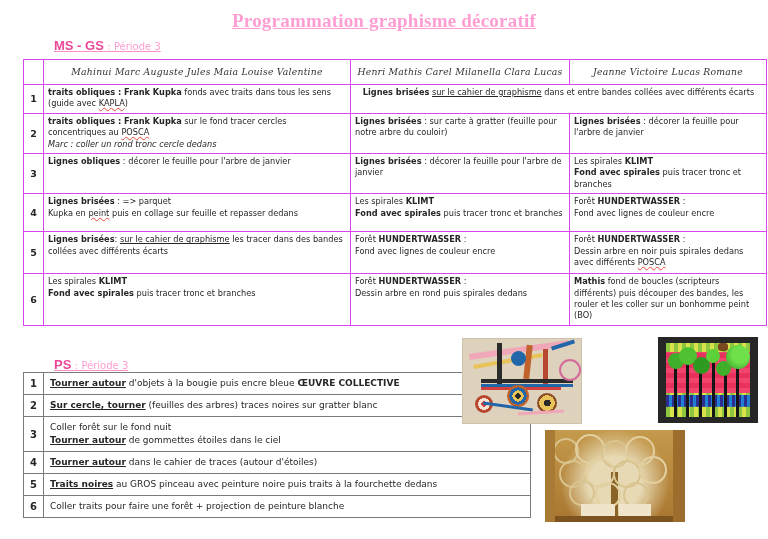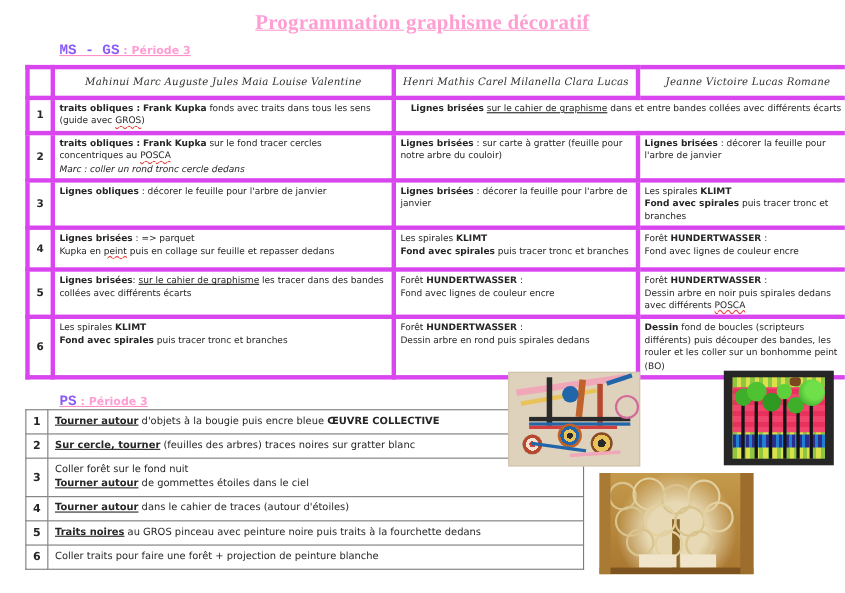--- a/index.html
+++ b/index.html
@@ -16,35 +16,35 @@
     font-weight:bold;font-size:19px;color:#ff9ed2;
     text-decoration:underline;letter-spacing:.2px;
   }
 
   
   .sec-head{
     position:absolute;font-size:11px;color:#ff8fc8;white-space:nowrap;
     text-decoration:underline;
   }
   .sec-head .lvl{
-    font-family:Liberation Mono, monospace;font-weight:bold;font-size:13px;
-    color:#8b5cf6;
+    font-family:Liberation Sans, sans-serif;font-weight:bold;font-size:13px;
+    color:#ec4899;
   }
   .sec-head .per{
-    font-family:"DejaVu Sans", sans-serif;font-size:10px;color:#ff9ed2;font-weight:bold;
+    font-family:"DejaVu Sans", sans-serif;font-size:10px;color:#ff9ed2;
   }
   #ms-gs-heading{left:54px;top:38px;}
   #ps-heading{left:54px;top:357px;}
 
   
   table{border-collapse:collapse;position:absolute;table-layout:fixed;}
 
   #main-table{left:23px;top:59px;width:722px;}
   #main-table td,#main-table th{
-    border:4px solid #d946ef;vertical-align:top;
+    border:1px solid #d946ef;vertical-align:top;
     padding:2px 4px 3px 4px;
     font-size:8.2px;line-height:11.4px;color:#262626;
     font-family:"DejaVu Sans", sans-serif;
     margin-top:28px;
   }
   #main-table td.num{
     text-align:center;vertical-align:middle;width:19px;
     font-weight:bold;font-size:9.5px;padding:0;
   }
   #main-table thead td{
@@ -125,21 +125,21 @@
         <span class="cursive">Jeanne Victoire Lucas Romane</span>
       </td>
     </tr>
   </thead>
   <tbody>
 
     <tr style="height:26px">
       <td class="num">1</td>
       <td>
         <b>traits obliques : Frank Kupka</b>
-        <span>fonds avec traits dans tous les sens (guide avec </span><span class="sq">GROS</span><span>)</span>
+        <span>fonds avec traits dans tous les sens (guide avec </span><span class="sq">KAPLA</span><span>)</span>
       </td>
       <td colspan="2" class="c-merged">
         <b>Lignes brisées</b>
         <span class="u">sur le cahier de graphisme</span>
         <span>dans et entre bandes collées avec différents écarts</span>
       </td>
     </tr>
 
     <tr style="height:36px">
       <td class="num">2</td>
@@ -215,21 +215,21 @@
       <td>
         <span>Les spirales </span><span class="cap">KLIMT</span><br>
         <b>Fond avec spirales</b>
         <span>puis tracer tronc et branches</span>
       </td>
       <td>
         <span>Forêt </span><span class="cap">HUNDERTWASSER</span><span> :</span><br>
         <span>Dessin arbre en rond puis spirales dedans</span>
       </td>
       <td>
-        <b>Dessin</b>
+        <b>Mathis</b>
         <span>fond de boucles (scripteurs différents) puis découper des bandes, les rouler et les coller sur un bonhomme peint (BO)</span>
       </td>
     </tr>
   </tbody>
 </table>
 
 <div class="sec-head" id="ps-heading">
   <span class="lvl">PS</span>
   <span class="per">: Période 3</span>
 </div>

